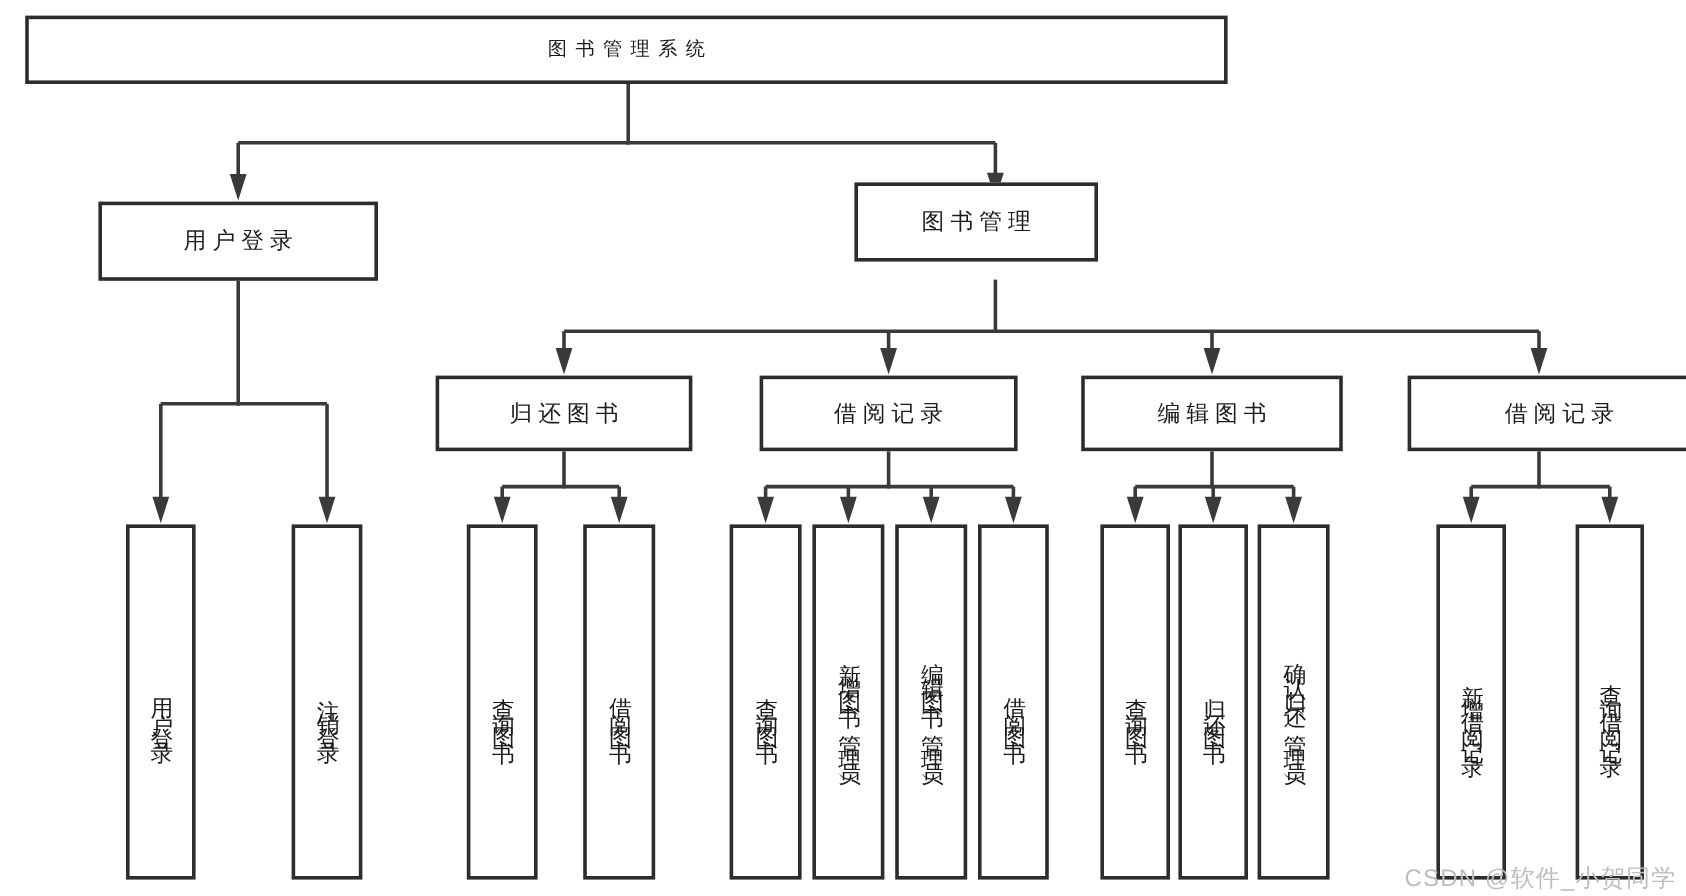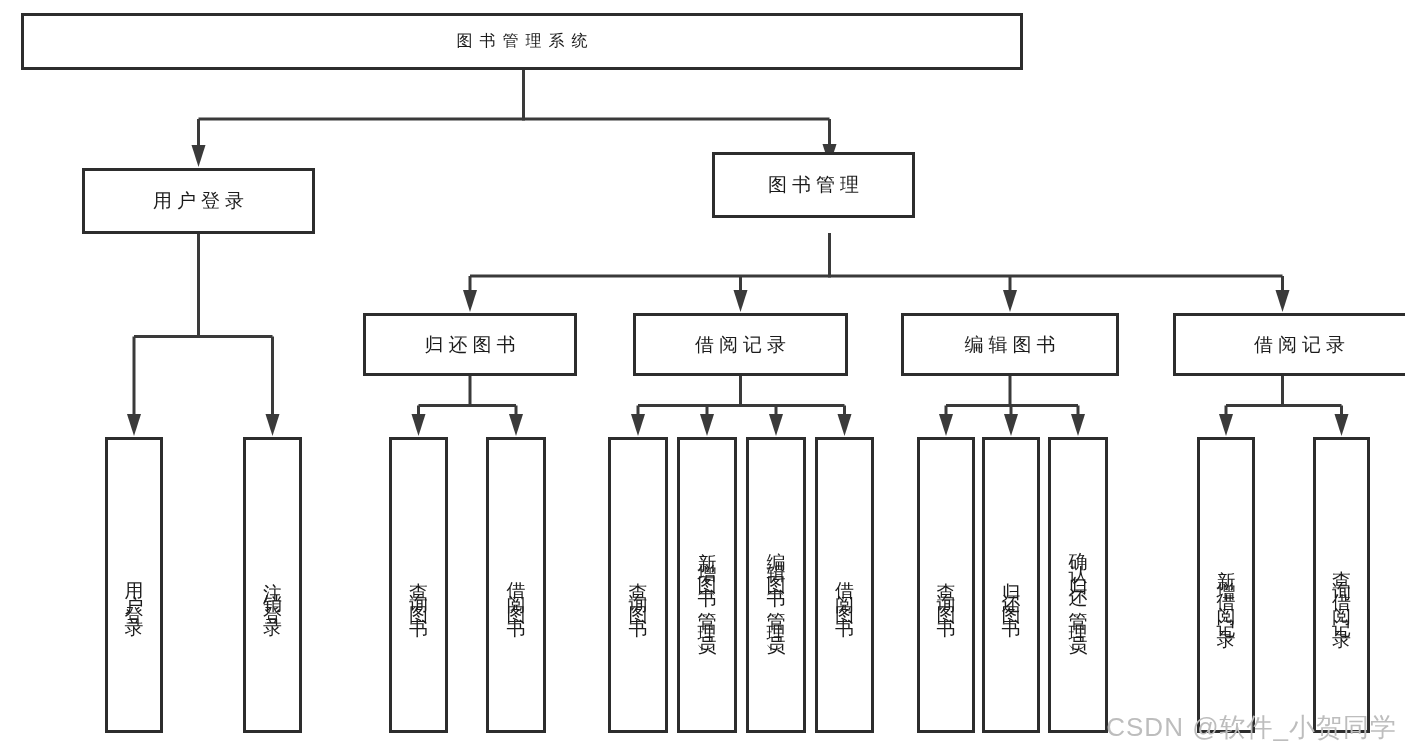--- a/index.html
+++ b/index.html
@@ -45,21 +45,21 @@
     text-orientation: mixed;
     font-size: 19px;
     letter-spacing: 12px;
     margin-bottom: -12px;
     white-space: nowrap;
   }
   #watermark {
     position: absolute;
     right: 8px;
     bottom: 2px;
-    font-size: 26px;
+    font-size: 20px;
     letter-spacing: 1px;
     color: #bdbdbd;
     z-index: 5;
     white-space: nowrap;
   }
 </style>
 </head>
 <body>
 
 <div id="stage">

